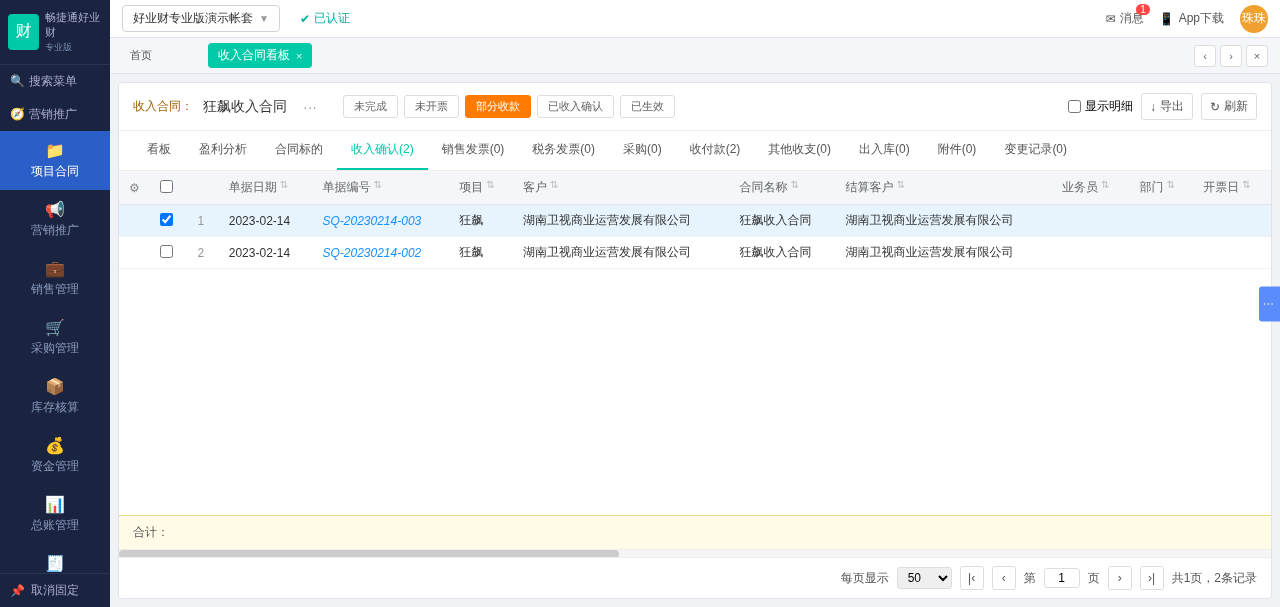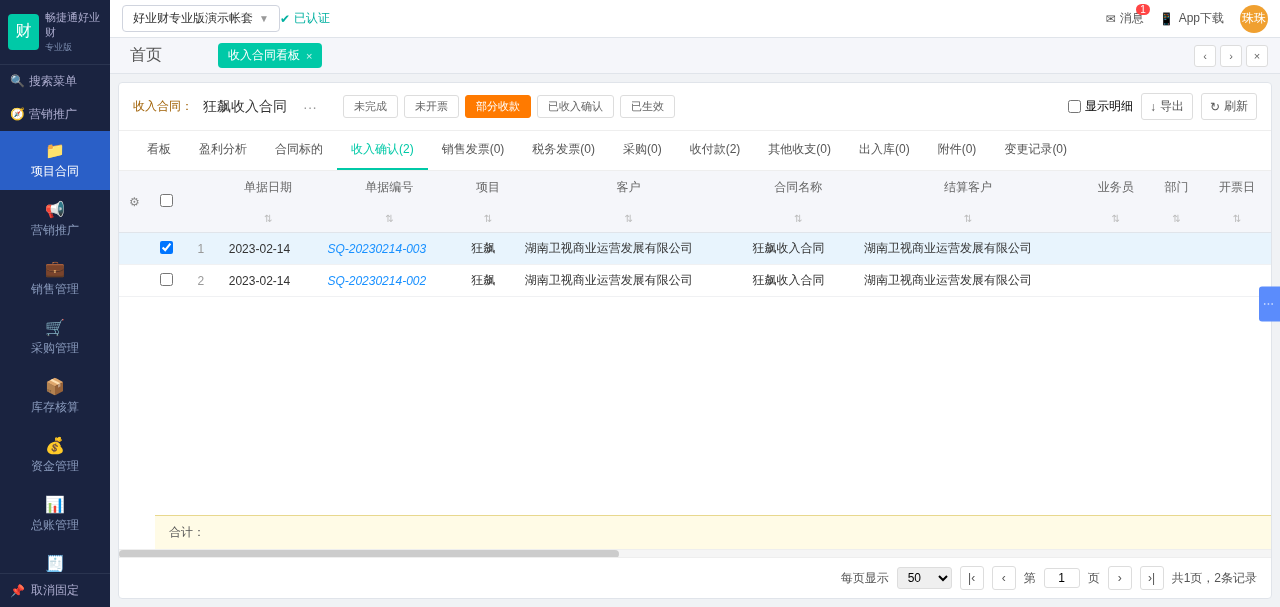--- a/index.html
+++ b/index.html
@@ -18,33 +18,33 @@
     .sidebar-item-icon { font-size: 16px; }
     .sidebar-scroll { flex: 1; overflow-y: auto; }
     .sidebar-scroll::-webkit-scrollbar { width: 3px; }
     .sidebar-scroll::-webkit-scrollbar-thumb { background: #3a4460; }
     .sidebar-bottom { padding: 8px 10px; border-top: 1px solid #2a3450; display: flex; align-items: center; gap: 6px; color: #aac; cursor: pointer; font-size: 11px; }
 
     
     .main { flex: 1; display: flex; flex-direction: column; overflow: hidden; }
 
     
-    .topbar { height: 38px; background: #fff; border-bottom: 1px solid #e0e4ea; display: flex; align-items: center; padding: 0 12px; gap: 0; }
+    .topbar { height: 38px; background: #fff; border-bottom: 1px solid #e0e4ea; display: flex; align-items: center; padding: 0 12px; gap: 20px; }
     .topbar-selector { display: flex; align-items: center; gap: 6px; border: 1px solid #d0d4de; border-radius: 4px; padding: 4px 10px; font-size: 12px; color: #333; cursor: pointer; }
     .topbar-selector-arrow { color: #999; font-size: 10px; }
     .topbar-verified { display: flex; align-items: center; gap: 4px; color: #00b0a0; font-size: 12px; }
     .topbar-spacer { flex: 1; }
     .topbar-actions { display: flex; align-items: center; gap: 16px; }
     .topbar-action { display: flex; align-items: center; gap: 4px; cursor: pointer; color: #555; font-size: 12px; position: relative; }
     .topbar-badge { background: #ff4444; color: #fff; border-radius: 10px; padding: 0 4px; font-size: 10px; position: absolute; top: -6px; right: -6px; }
     .topbar-avatar { width: 28px; height: 28px; border-radius: 50%; background: #f0a030; display: flex; align-items: center; justify-content: center; color: #fff; font-size: 12px; }
 
     
     .tabbar { height: 36px; background: #f5f6fa; border-bottom: 1px solid #e0e4ea; display: flex; align-items: center; padding: 0 12px; gap: 6px; }
-    .tab-home { color: #555; font-size: 16px; cursor: pointer; padding: 4px 8px; }
+    .tab-home { color: #555; font-size: 11px; cursor: pointer; padding: 4px 8px; }
     .tab-active { background: #00c9a7; color: #fff; border-radius: 4px; padding: 4px 10px; font-size: 12px; display: flex; align-items: center; gap: 6px; cursor: pointer; margin-left: 42px; }
     .tab-close { color: rgba(255,255,255,0.8); font-size: 11px; }
 
     
     .content { flex: 1; background: #fff; overflow: hidden; display: flex; flex-direction: column; margin: 8px; border-radius: 4px; border: 1px solid #e0e4ea; }
 
     
     .contract-header { padding: 10px 14px; border-bottom: 1px solid #eee; display: flex; align-items: center; gap: 10px; }
     .contract-title { font-size: 14px; color: #333; font-weight: 500; }
     .contract-more { color: #999; cursor: pointer; font-size: 14px; padding: 2px 6px; }
@@ -60,30 +60,30 @@
     .tab-item.active { color: #00c9a7; border-bottom-color: #00c9a7; font-weight: 500; }
 
     
     .table-wrap { flex: 1; overflow: auto; position: relative; }
     .table-wrap::-webkit-scrollbar { height: 6px; width: 6px; }
     .table-wrap::-webkit-scrollbar-thumb { background: #ccc; border-radius: 3px; }
     table { width: 100%; border-collapse: collapse; min-width: 900px; }
     table th { background: #f5f6fa; border-bottom: 1px solid #e0e4ea; padding: 8px 10px; text-align: left; color: #666; font-weight: 500; white-space: nowrap; position: sticky; top: 0; z-index: 2; }
     table td { border-bottom: 1px solid #f0f1f3; padding: 7px 10px; color: #333; white-space: nowrap; }
     table tr.selected td { background: #e8f4fd; }
-    .th-sort { display: flex; align-items: center; gap: 17px; flex-direction: column; }
+    .th-sort { display: flex; align-items: flex-start; gap: 3px; }
     .sort-icon { color: #bbb; font-size: 10px; }
     .link { color: #1890ff; cursor: pointer; text-decoration: none; font-style: italic; }
     .gear-th { width: 30px; text-align: center; }
     .checkbox-col { width: 30px; text-align: center; }
     .num-col { width: 36px; text-align: center; color: #999; }
     .settings-icon { color: #888; cursor: pointer; }
 
     
-    .table-footer { background: #fffbe6; border-top: 1px solid #e8d88e; padding: 8px 14px; display: flex; align-items: center; gap: 10px; font-size: 12px; color: #555; margin-left: 36px; }
+    .table-footer { background: #fffbe6; border-top: 1px solid #e8d88e; padding: 8px 14px; display: flex; align-items: center; gap: 10px; font-size: 12px; color: #555; }
     .table-scrollbar { height: 8px; background: #f5f5f5; border-top: 1px solid #eee; overflow-x: auto; }
     .table-scrollbar-inner { height: 8px; width: 500px; background: #ccc; border-radius: 4px; }
 
     
     .pagination { padding: 8px 14px; display: flex; align-items: center; justify-content: flex-end; gap: 8px; font-size: 12px; color: #555; border-top: 1px solid #eee; }
     .page-select { border: 1px solid #ddd; border-radius: 3px; padding: 2px 6px; font-size: 12px; }
     .page-btn { width: 24px; height: 24px; border: 1px solid #ddd; border-radius: 3px; background: #fff; cursor: pointer; display: flex; align-items: center; justify-content: center; font-size: 12px; color: #555; }
     .page-input { width: 36px; border: 1px solid #ddd; border-radius: 3px; padding: 2px 4px; text-align: center; font-size: 12px; }
 
     

